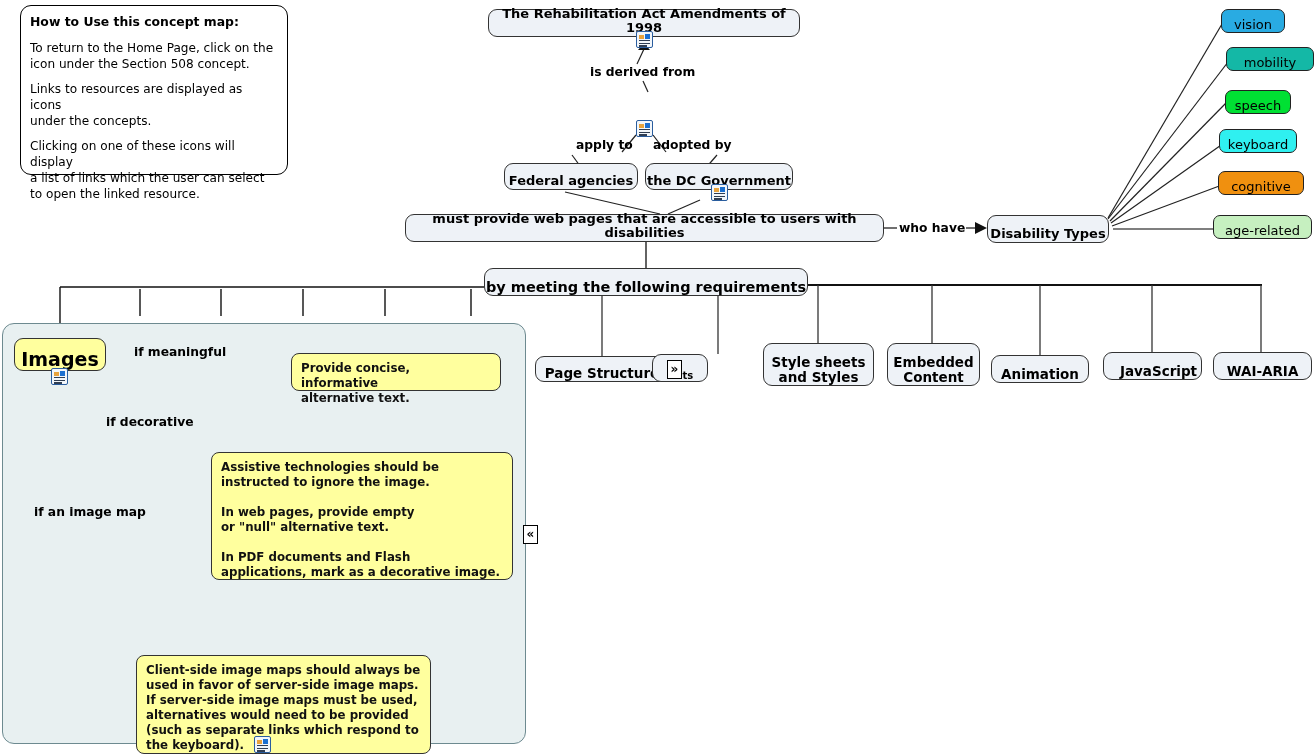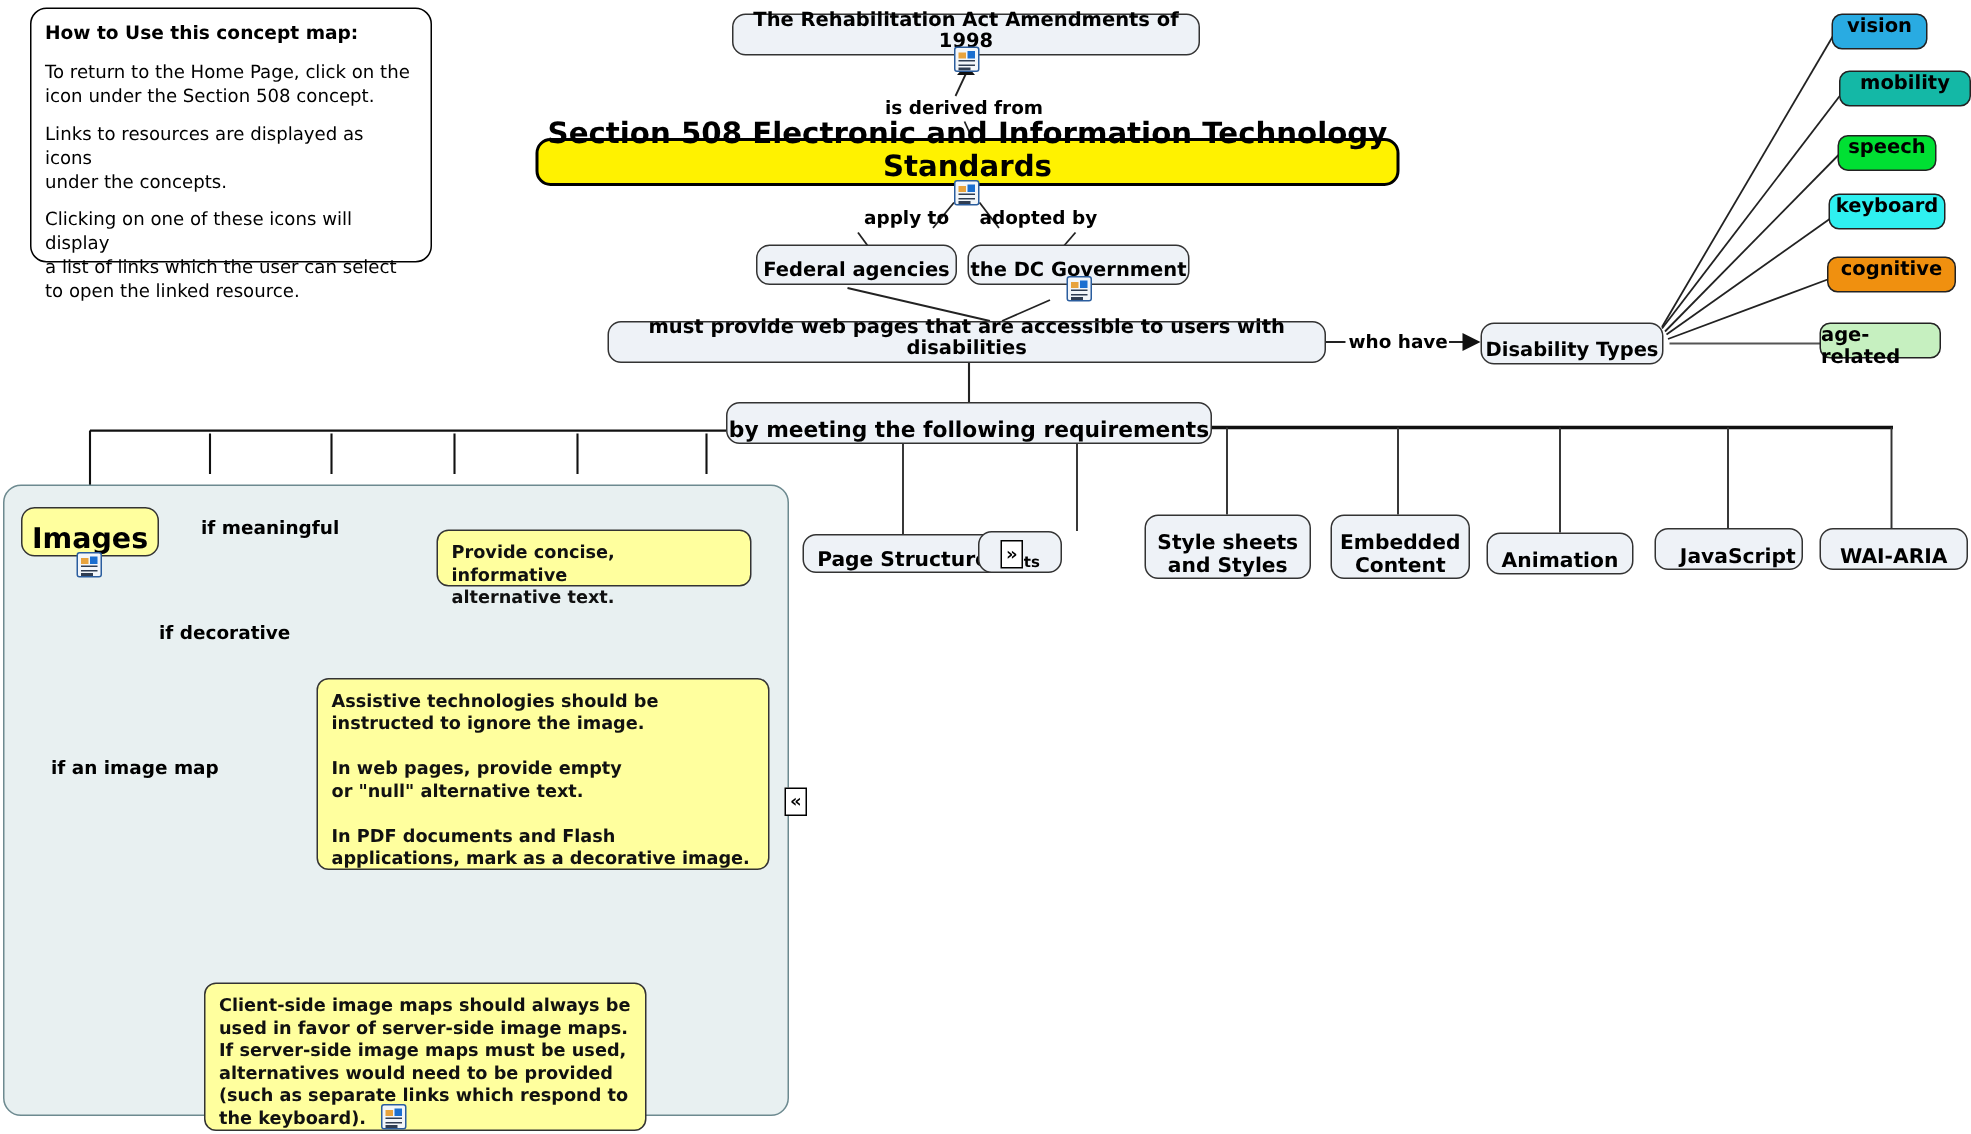--- a/index.html
+++ b/index.html
@@ -132,25 +132,25 @@
     text-align: center;
     color: #000000;
     z-index: 9;
     font-family: "DejaVu Sans", sans-serif;
   }
   .dtype {
     position: absolute;
     box-sizing: border-box;
     border: 1.4px solid #222222;
     border-radius: 7px;
-    font-weight: bold;
+    font-weight: normal;
     font-size: 13px;
     color: #000000;
     display: flex;
-    align-items: flex-start;
+    align-items: flex-end;
     justify-content: center;
     z-index: 5;
   }
 </style>
 </head>
 <body>
 
 <div id="canvas">
 
   <svg class="edges" viewBox="0 0 1314 756">
@@ -226,23 +226,20 @@
   <div class="resicon" style="left:636px; top:31px;">
     <i class="l1"></i>
       <i class="sq"></i>
       <i class="l2"></i>
       <i class="l3"></i>
       <i class="l4"></i>
   </div>
 
   <div class="linklabel" style="left:590px; top:65px;">is derived from</div>
 
-  <div class="node yellowbanner" style="left:357px; top:92px; width:576px; height:32px;">
-    <span>Section 508 Electronic and Information Technology Standards</span>
-  </div>
   <div class="resicon" style="left:636px; top:120px;">
     <i class="l1"></i>
       <i class="sq"></i>
       <i class="l2"></i>
       <i class="l3"></i>
       <i class="l4"></i>
   </div>
 
   <div class="linklabel" style="left:576px; top:138px;">apply to</div>
   <div class="linklabel" style="left:653px; top:138px;">adopted by</div>
@@ -280,21 +277,21 @@
   </div>
   <div class="dtype" style="left: 1225px; top: 90px; width: 66px; height: 24px; background: rgb(0, 224, 51);">
     <span>speech</span>
   </div>
   <div class="dtype" style="left: 1219px; top: 129px; width: 78px; height: 24px; background: rgb(47, 240, 240);">
     <span>keyboard</span>
   </div>
   <div class="dtype" style="left: 1218px; top: 171px; width: 86px; height: 24px; background: rgb(240, 144, 15);">
     <span>cognitive</span>
   </div>
-  <div class="dtype" style="left: 1213px; top: 215px; width: 81px; height: 24px; background: rgb(198, 240, 192);">
+  <div class="dtype" style="left: 1213px; top: 215px; width: 99px; height: 24px; background: rgb(198, 240, 192);">
     <span>age-related</span>
   </div>
 
   <div class="node plain" style="left:484px; top:268px; width:324px; height:28px; font-size:14.5px;">
     <span>by meeting the following requirements</span>
   </div>
 
   <div class="node plain" style="left:535px; top:356px; width:134px; height:26px; font-size:13.5px;">
     <span>Page Structure</span>
   </div>

